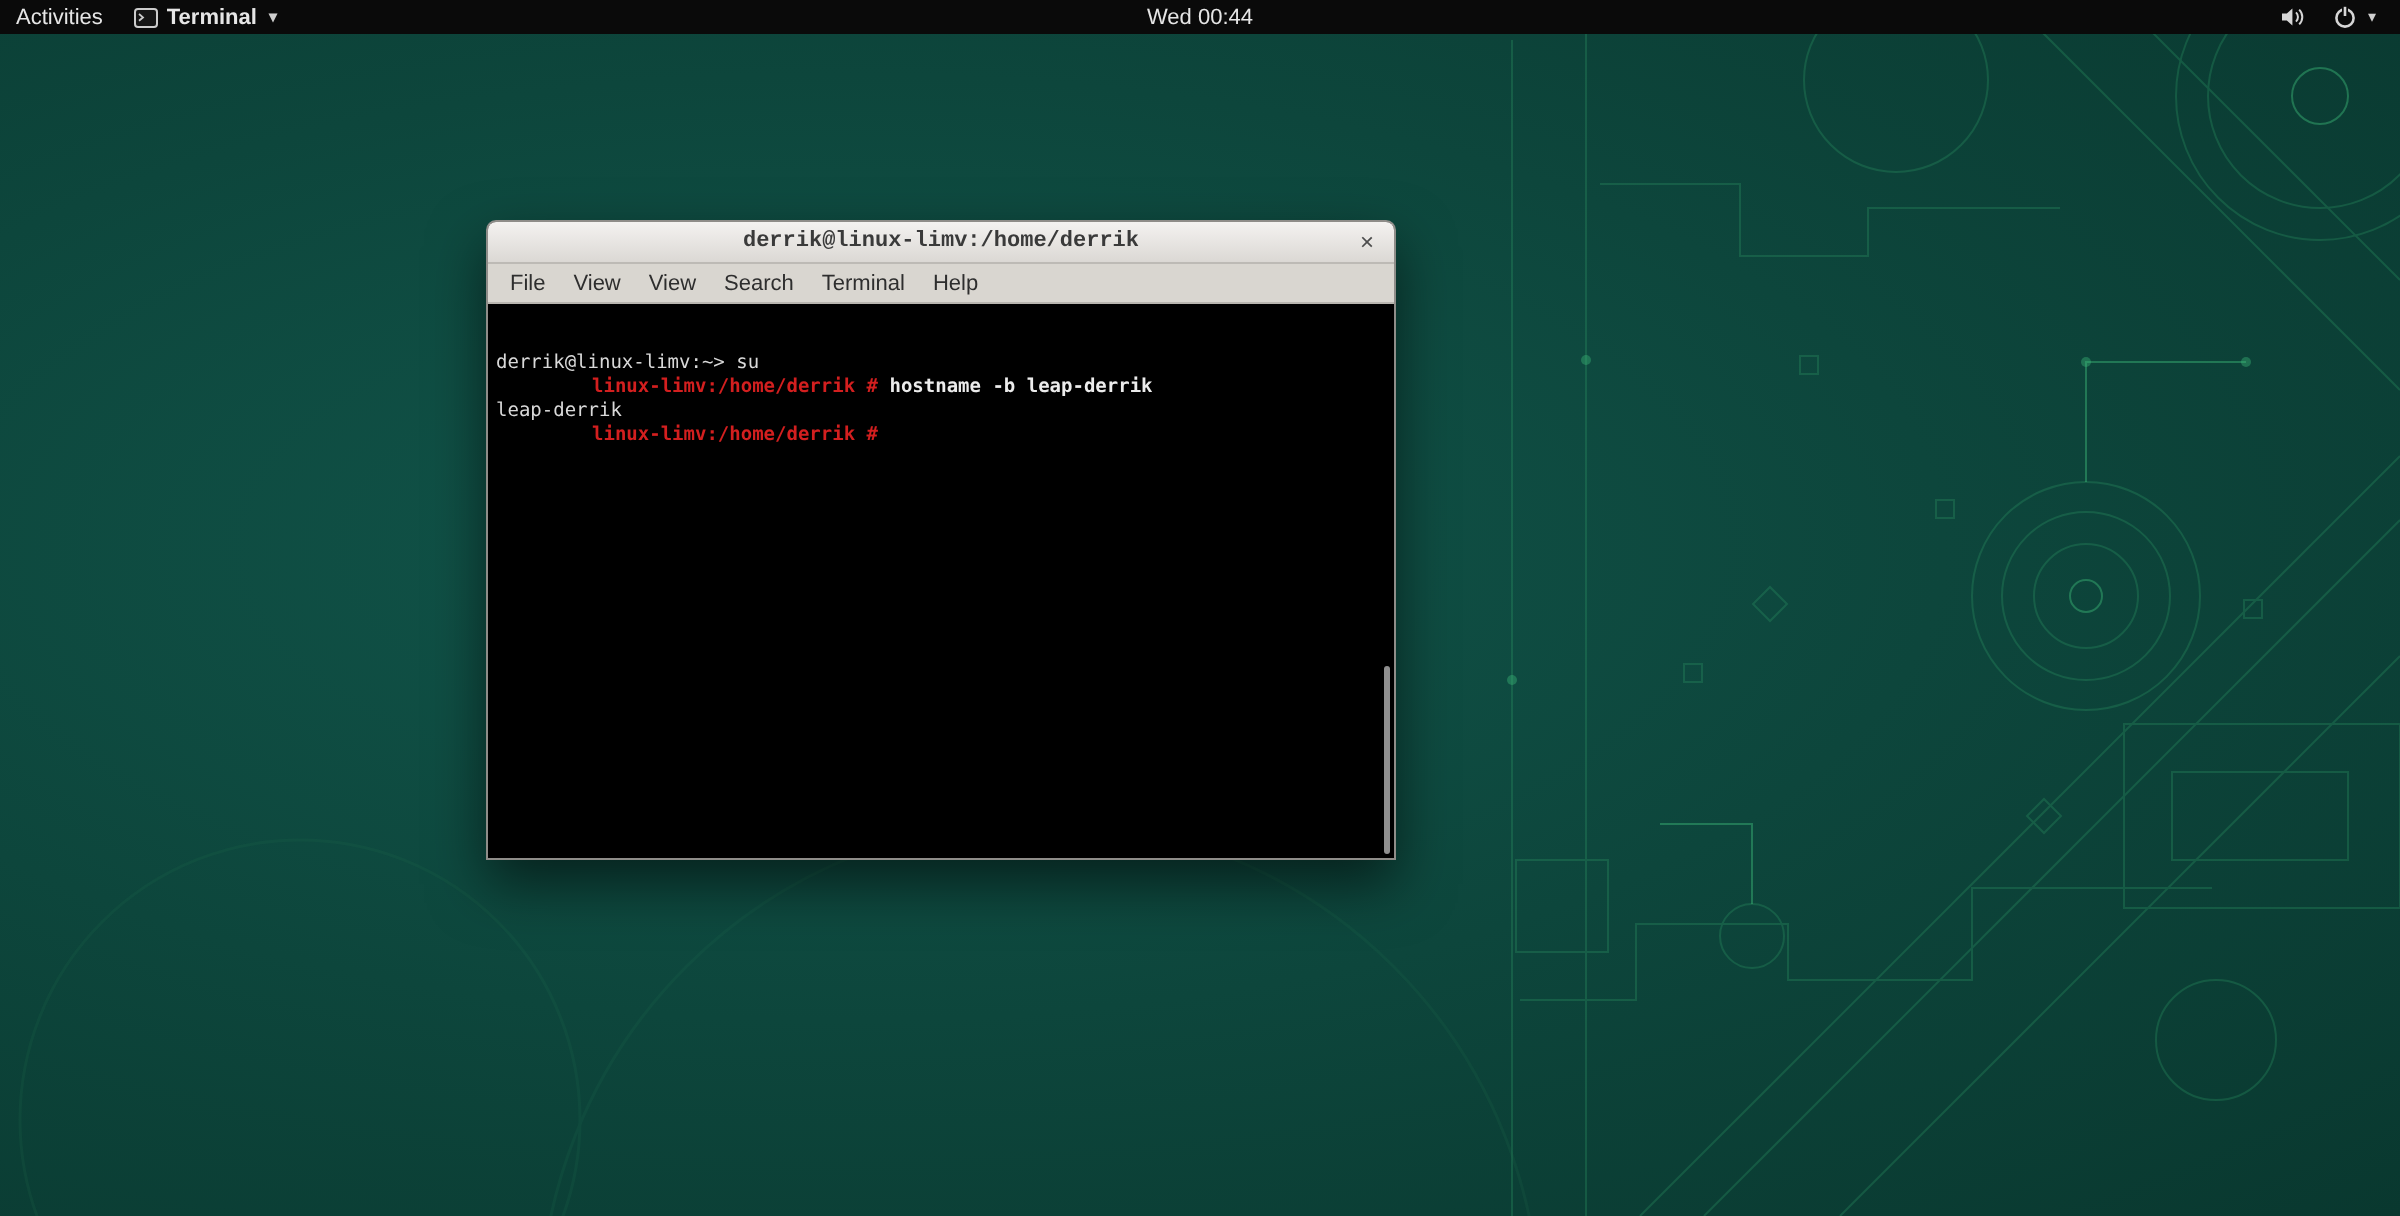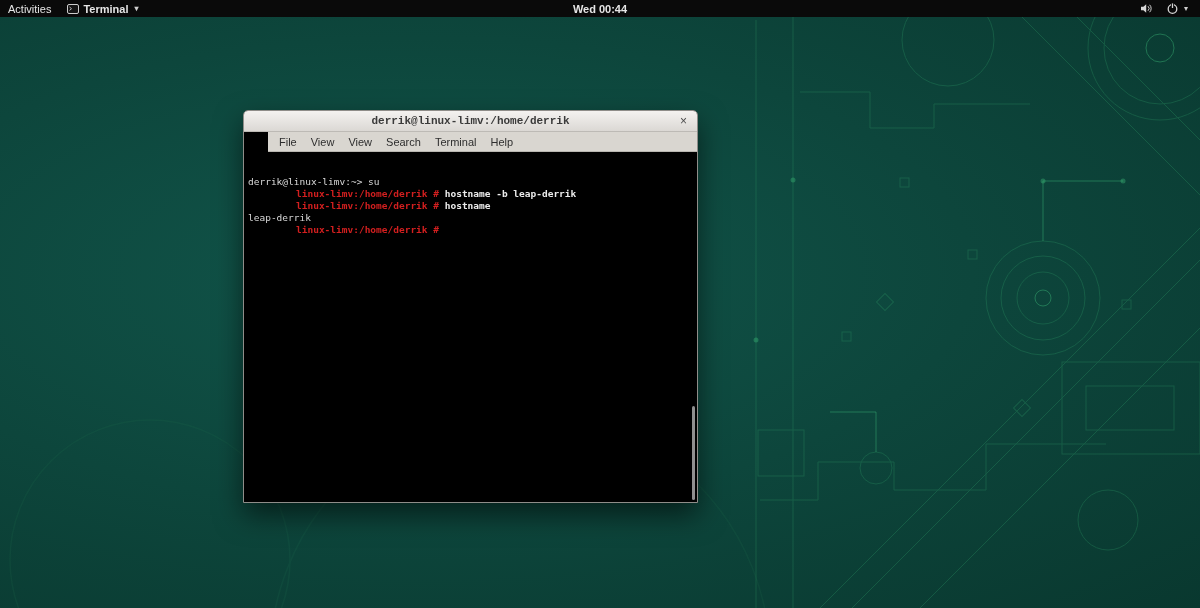--- a/index.html
+++ b/index.html
@@ -14,21 +14,21 @@
 
   
   .topbar {
     position:absolute; top:0; left:0; right:0; height:17px; z-index:10;
     background:#0a0a0a; color:#e6e6e6; font-size:11px;
     display:flex; align-items:center;
   }
   .tb-left { display:flex; align-items:center; height:100%; }
   .tb-item { display:flex; align-items:center; height:100%; padding:4px 8px; cursor:default; gap:4px; }
   .tb-center { position:absolute; left:0; right:0; top:0; height:100%; display:flex; justify-content:center; align-items:center; pointer-events:none; }
-  .tb-center .tb-item { pointer-events:auto; font-weight:bold; }
+  .tb-center .tb-item { pointer-events:auto; font-weight:normal; }
   .tb-right { margin-left:auto; display:flex; align-items:center; height:100%; padding-right:4px; }
   .app-menu { font-weight:bold; }
   .caret { font-size:8px; color:#cfcfcf; margin-left:2px; }
   .tb-icon { display:flex; align-items:center; padding:0 5px; height:100%; }
 
   
   .window {
     position:absolute; left:243px; top:110px; width:455px; z-index:5;
     border:1px solid #8f8d89; border-radius:5px 5px 0 0; overflow:hidden;
     box-shadow:0 12px 28px rgba(0,0,0,0.55);
@@ -40,26 +40,26 @@
     border-bottom:1px solid #bdbab5;
     display:flex; align-items:center;
   }
   .title { flex:1; text-align:center; font-size:11px; font-weight:bold; color:#3a3a3a;font-family:Liberation Mono, monospace; }
   .close-btn {
     position:absolute; right:5px; top:0; height:100%; padding:0 5px;
     display:flex; align-items:center; font-size:12px; color:#4d4d4d; cursor:pointer;
   }
   .menubar {
     height:20px; background:#d9d6d0; border-bottom:1px solid #b9b6b0;
-    display:flex; align-items:center; font-size:11px; color:#2e2e2e; padding-left:4px;margin-left:24px;
+    display:flex; align-items:center; font-size:11px; color:#2e2e2e; padding-left:4px;
   }
   .menu-item { padding:0 7px; height:100%; display:flex; align-items:center; cursor:default; }
 
   .term {
-    position:relative; height:350px; background:#000000;
+    position:relative; height:277px; background:#000000;
     font-family:"DejaVu Sans Mono","Liberation Mono",monospace;
     font-size:9.5px; line-height:12px; color:#d9d9d9;
     padding:24px 12px 6px 4px; overflow:hidden;
   }
   .term-line { white-space:pre; min-height:12px; }
   .seg-fg { color:#d9d9d9; }
   .seg-prompt { color:#d31f1f; font-weight:bold;margin-left:48px; }
   .seg-cmd { color:#ececec; font-weight:bold; }
 
   .scrollbar { position:absolute; top:0; right:0; width:7px; height:100%; background:#000; }
@@ -168,21 +168,20 @@
         <div class="menu-item">View</div>
         <div class="menu-item">Search</div>
         <div class="menu-item">Terminal</div>
         <div class="menu-item">Help</div>
       </div>
 
     <div class="term">
       <div id="term-lines">
           <div class="term-line"><span class="seg-fg">derrik@linux-limv:~&gt; su</span></div>
           <div class="term-line"><span class="seg-prompt">linux-limv:/home/derrik #</span><span class="seg-cmd"> hostname -b leap-derrik</span></div>
-          <div class="term-line"><span class="seg-prompt">linux-limv:/home/derrik #</span><span class="seg-cmd"> hostname</span></div>
           <div class="term-line"><span class="seg-fg">leap-derrik</span></div>
           <div class="term-line"><span class="seg-prompt">linux-limv:/home/derrik #</span></div>
         </div>
       <div class="scrollbar">
         <div class="thumb"></div>
       </div>
     </div>
   </div>
 
 </div>

